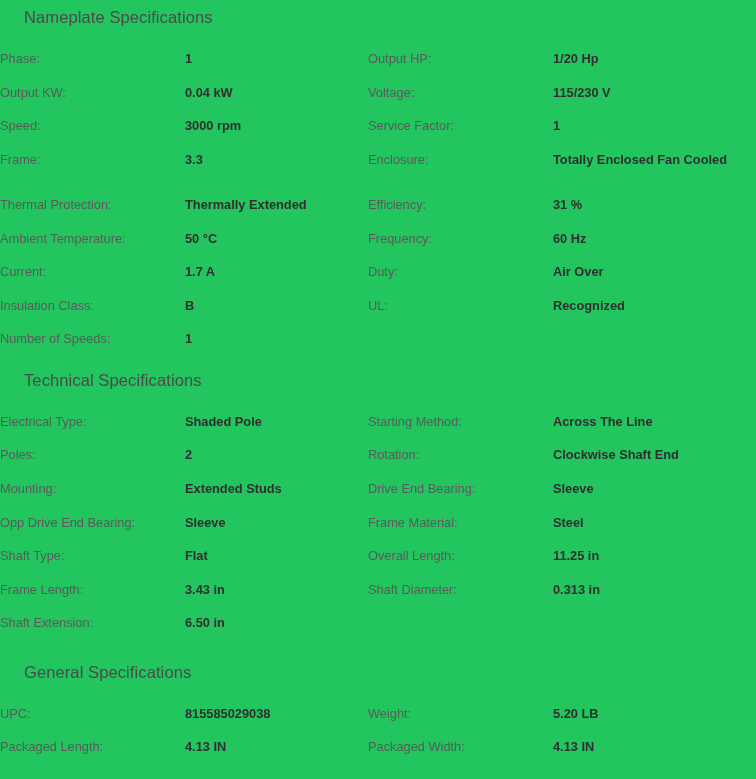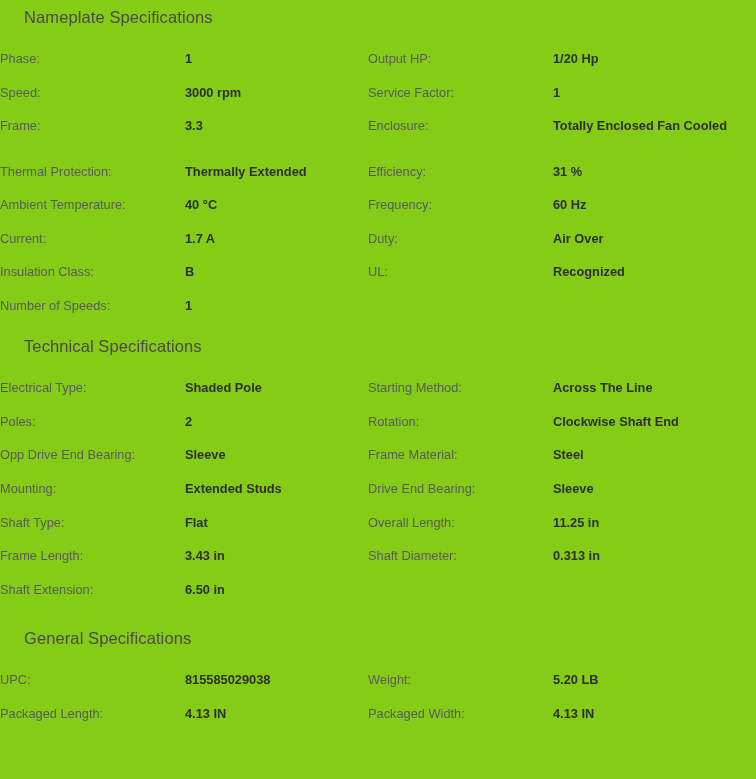--- a/index.html
+++ b/index.html
@@ -7,21 +7,21 @@
     margin: 0;
     padding: 0;
     width: 756px;
     height: 779px;
     background: #ffffff;
     font-family: "Liberation Sans", sans-serif;
   }
   .page {
     width: 756px;
     height: 779px;
-    background: #84cc16;
+    background: #22c55e;
     position: relative;
     overflow: hidden;
   }
   .section {
     width: 100%;
   }
   .section-title {
     font-size: 16.5px;
     font-weight: 400;
     color: #4a4a4a;
@@ -71,41 +71,47 @@
     <h2 class="section-title">Nameplate Specifications</h2>
     <table class="spec-table">
       <tbody>
         <tr class="row-pad grp-gap">
           <td class="col-label-l"><span class="label">Phase:</span></td>
           <td class="col-value-l"><span class="value">1</span></td>
           <td class="col-label-r"><span class="label">Output HP:</span></td>
           <td class="col-value-r"><span class="value">1/20 Hp</span></td>
         </tr>
         <tr class="row-pad">
+          <td class="col-label-l"><span class="label">Output KW:</span></td>
+          <td class="col-value-l"><span class="value">0.04 kW</span></td>
+          <td class="col-label-r"><span class="label">Voltage:</span></td>
+          <td class="col-value-r"><span class="value">115/230 V</span></td>
+        </tr>
+        <tr class="row-pad">
           <td class="col-label-l"><span class="label">Speed:</span></td>
           <td class="col-value-l"><span class="value">3000 rpm</span></td>
           <td class="col-label-r"><span class="label">Service Factor:</span></td>
           <td class="col-value-r"><span class="value">1</span></td>
         </tr>
         <tr class="row-pad">
           <td class="col-label-l"><span class="label">Frame:</span></td>
           <td class="col-value-l"><span class="value">3.3</span></td>
           <td class="col-label-r"><span class="label">Enclosure:</span></td>
           <td class="col-value-r"><span class="value">Totally Enclosed Fan Cooled</span></td>
         </tr>
 
         <tr class="row-pad grp-gap">
           <td class="col-label-l"><span class="label">Thermal Protection:</span></td>
           <td class="col-value-l"><span class="value">Thermally Extended</span></td>
           <td class="col-label-r"><span class="label">Efficiency:</span></td>
           <td class="col-value-r"><span class="value">31 %</span></td>
         </tr>
         <tr class="row-pad">
           <td class="col-label-l"><span class="label">Ambient Temperature:</span></td>
-          <td class="col-value-l"><span class="value">40 °C</span></td>
+          <td class="col-value-l"><span class="value">50 °C</span></td>
           <td class="col-label-r"><span class="label">Frequency:</span></td>
           <td class="col-value-r"><span class="value">60 Hz</span></td>
         </tr>
         <tr class="row-pad">
           <td class="col-label-l"><span class="label">Current:</span></td>
           <td class="col-value-l"><span class="value">1.7 A</span></td>
           <td class="col-label-r"><span class="label">Duty:</span></td>
           <td class="col-value-r"><span class="value">Air Over</span></td>
         </tr>
         <tr class="row-pad">
@@ -136,32 +142,32 @@
           <td class="col-label-r"><span class="label">Starting Method:</span></td>
           <td class="col-value-r"><span class="value">Across The Line</span></td>
         </tr>
         <tr class="row-pad">
           <td class="col-label-l"><span class="label">Poles:</span></td>
           <td class="col-value-l"><span class="value">2</span></td>
           <td class="col-label-r"><span class="label">Rotation:</span></td>
           <td class="col-value-r"><span class="value">Clockwise Shaft End</span></td>
         </tr>
         <tr class="row-pad">
+          <td class="col-label-l"><span class="label">Mounting:</span></td>
+          <td class="col-value-l"><span class="value">Extended Studs</span></td>
+          <td class="col-label-r"><span class="label">Drive End Bearing:</span></td>
+          <td class="col-value-r"><span class="value">Sleeve</span></td>
+        </tr>
+        <tr class="row-pad">
           <td class="col-label-l"><span class="label">Opp Drive End Bearing:</span></td>
           <td class="col-value-l"><span class="value">Sleeve</span></td>
           <td class="col-label-r"><span class="label">Frame Material:</span></td>
           <td class="col-value-r"><span class="value">Steel</span></td>
         </tr>
         <tr class="row-pad">
-          <td class="col-label-l"><span class="label">Mounting:</span></td>
-          <td class="col-value-l"><span class="value">Extended Studs</span></td>
-          <td class="col-label-r"><span class="label">Drive End Bearing:</span></td>
-          <td class="col-value-r"><span class="value">Sleeve</span></td>
-        </tr>
-        <tr class="row-pad">
           <td class="col-label-l"><span class="label">Shaft Type:</span></td>
           <td class="col-value-l"><span class="value">Flat</span></td>
           <td class="col-label-r"><span class="label">Overall Length:</span></td>
           <td class="col-value-r"><span class="value">11.25 in</span></td>
         </tr>
         <tr class="row-pad">
           <td class="col-label-l"><span class="label">Frame Length:</span></td>
           <td class="col-value-l"><span class="value">3.43 in</span></td>
           <td class="col-label-r"><span class="label">Shaft Diameter:</span></td>
           <td class="col-value-r"><span class="value">0.313 in</span></td>

